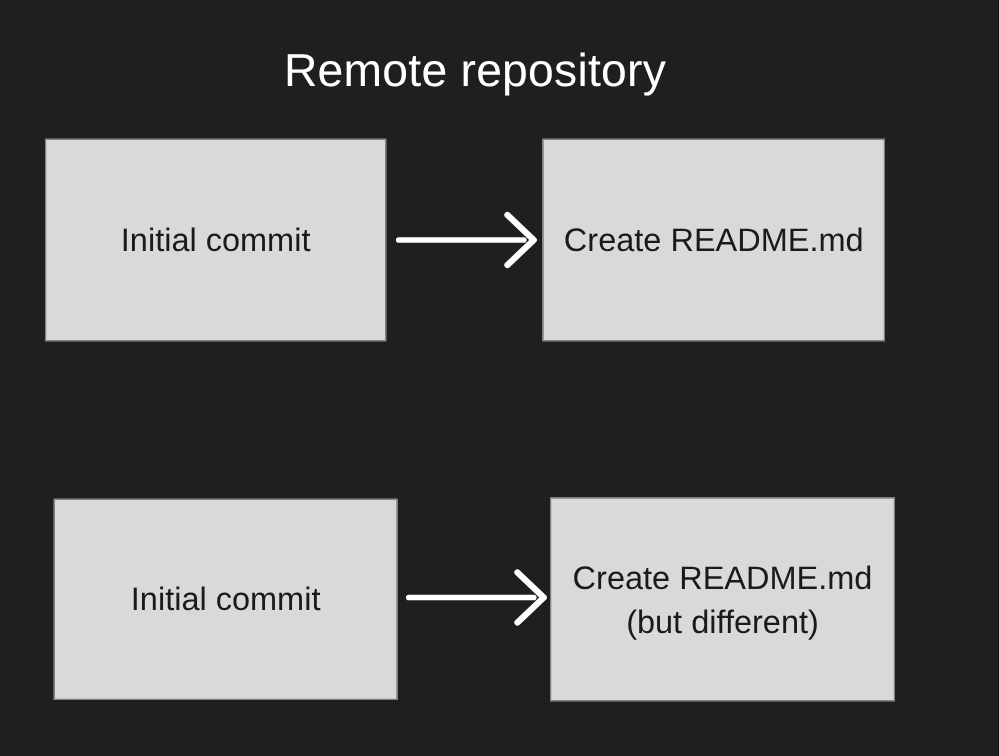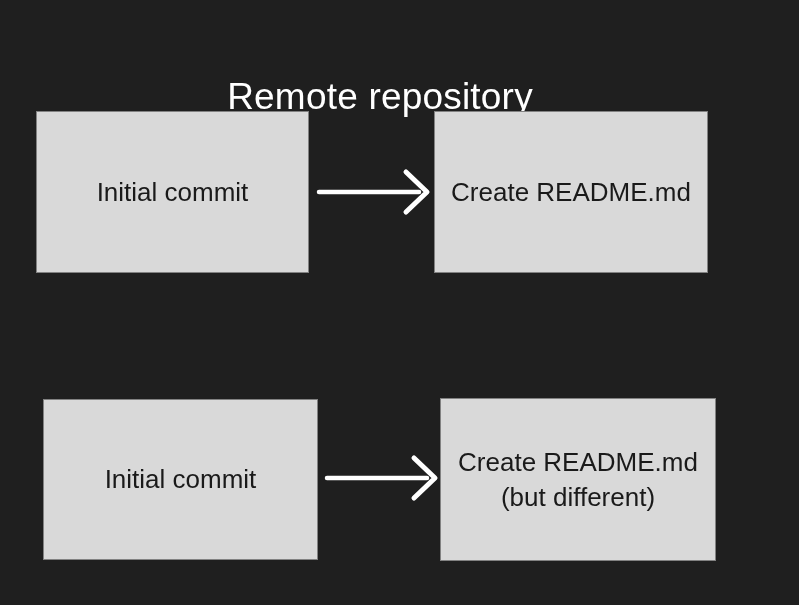--- a/index.html
+++ b/index.html
@@ -16,21 +16,20 @@
     overflow: hidden;
   }
   .section-title {
     position: absolute;
     text-align: center;
     font-size: 37px;
     font-weight: 400;
     line-height: 1;
     color: var(--title-text, #ffffff);
     letter-spacing: 0.2px;
-    margin-top: 40px;
   }
   .title-remote { top: 38px; left: 0; width: 760px; }
   .title-local  { top: 324px; left: 0; width: 734px; }
   .node {
     position: absolute;
     box-sizing: border-box;
     background: var(--node-fill, #d9d9d9);
     border: 1px solid var(--node-border, #828282);
     color: var(--node-text, #1a1a1a);
     display: flex;

